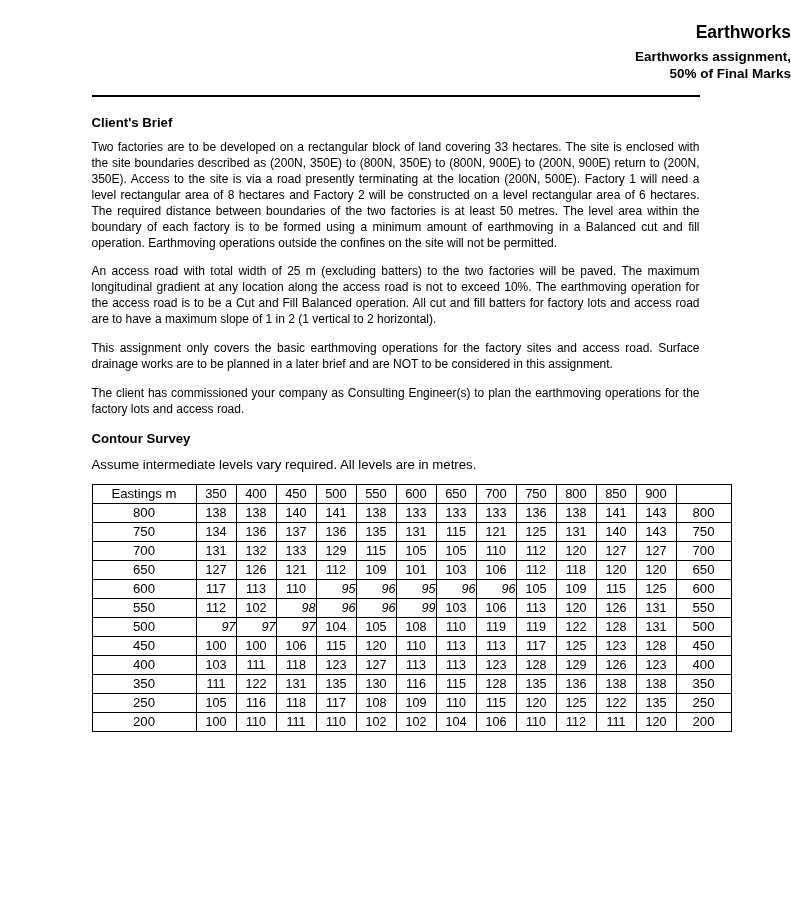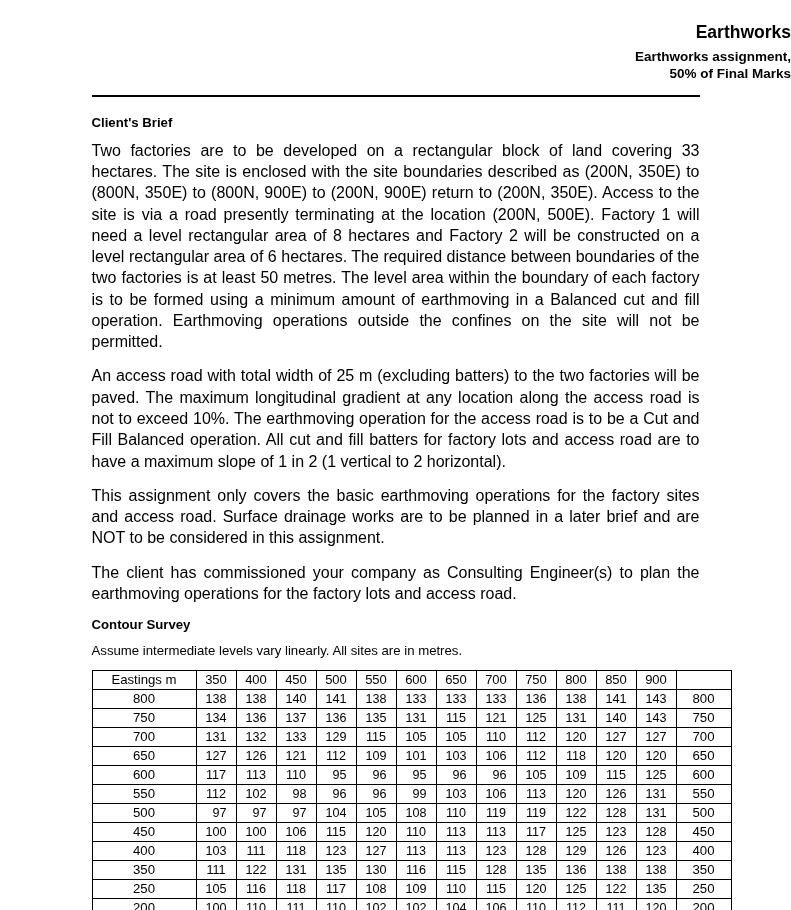--- a/index.html
+++ b/index.html
@@ -51,21 +51,21 @@
     width: 608px;
     padding-top: 18px;
   }
   h2.section-head {
     font-size: 13.2px;
     font-weight: bold;
     margin: 0 0 9px 0;
     line-height: 1.2;
   }
   p.body-par {
-    font-size: 16px;
+    font-size: 12px;
     line-height: 1.33;
     margin: 0 0 13px 0;
     text-align: justify;
     text-justify: inter-word;
   }
   p.body-par:last-child { margin-bottom: 0; }
   .plain-line {
     font-size: 13.2px;
     line-height: 1.33;
     margin: 0 0 10px 0;
@@ -129,22 +129,23 @@
   td.row-north {
     font-weight: bold;
     font-size: 13.2px;
   }
   td.val {
     font-size: 12.6px;
     text-align: center;
   }
   
   td.val.short {
-    text-align: center;
+    text-align: right;
     padding-left: 7px;
+    font-style: italic;
   }
 </style>
 </head>
 <body>
 
 <div class="page">
 
   <div class="title-block">
     <div class="doc-title">Earthworks</div>
     <div class="doc-subtitle">Earthworks assignment,</div>
@@ -155,21 +156,21 @@
   <div class="content">
 
     <h2 class="section-head">Client's Brief</h2>
 
     <p class="body-par">Two factories are to be developed on a rectangular block of land covering 33 hectares. The site is enclosed with the site boundaries described as (200N, 350E) to (800N, 350E) to (800N, 900E) to (200N, 900E) return to (200N, 350E). Access to the site is via a road presently terminating at the location (200N, 500E). Factory 1 will need a level rectangular area of 8 hectares and Factory 2 will be constructed on a level rectangular area of 6 hectares. The required distance between boundaries of the two factories is at least 50 metres. The level area within the boundary of each factory is to be formed using a minimum amount of earthmoving in a Balanced cut and fill operation. Earthmoving operations outside the confines on the site will not be permitted.</p>
     <p class="body-par">An access road with total width of 25 m (excluding batters) to the two factories will be paved. The maximum longitudinal gradient at any location along the access road is not to exceed 10%. The earthmoving operation for the access road is to be a Cut and Fill Balanced operation. All cut and fill batters for factory lots and access road are to have a maximum slope of 1 in 2 (1 vertical to 2 horizontal).</p>
     <p class="body-par">This assignment only covers the basic earthmoving operations for the factory sites and access road. Surface drainage works are to be planned in a later brief and are NOT to be considered in this assignment.</p>
     <p class="body-par">The client has commissioned your company as Consulting Engineer(s) to plan the earthmoving operations for the factory lots and access road.</p>
 
     <h2 class="section-head survey-head">Contour Survey</h2>
-    <div class="plain-line">Assume intermediate levels vary linearly. All sites are in metres.</div>
+    <div class="plain-line">Assume intermediate levels vary required. All levels are in metres.</div>
 
     <table class="levels">
       <colgroup>
         <col class="c-label">
         <col class="c-data">
           <col class="c-data">
           <col class="c-data">
           <col class="c-data">
         <col class="c-data">
           <col class="c-data">

